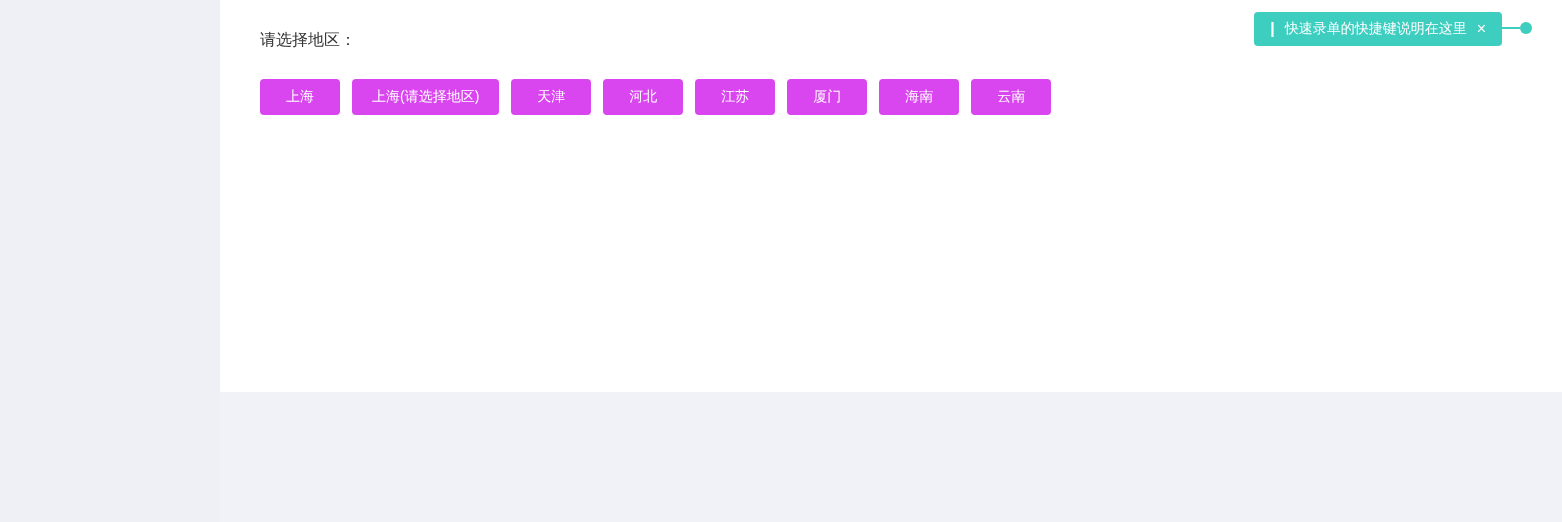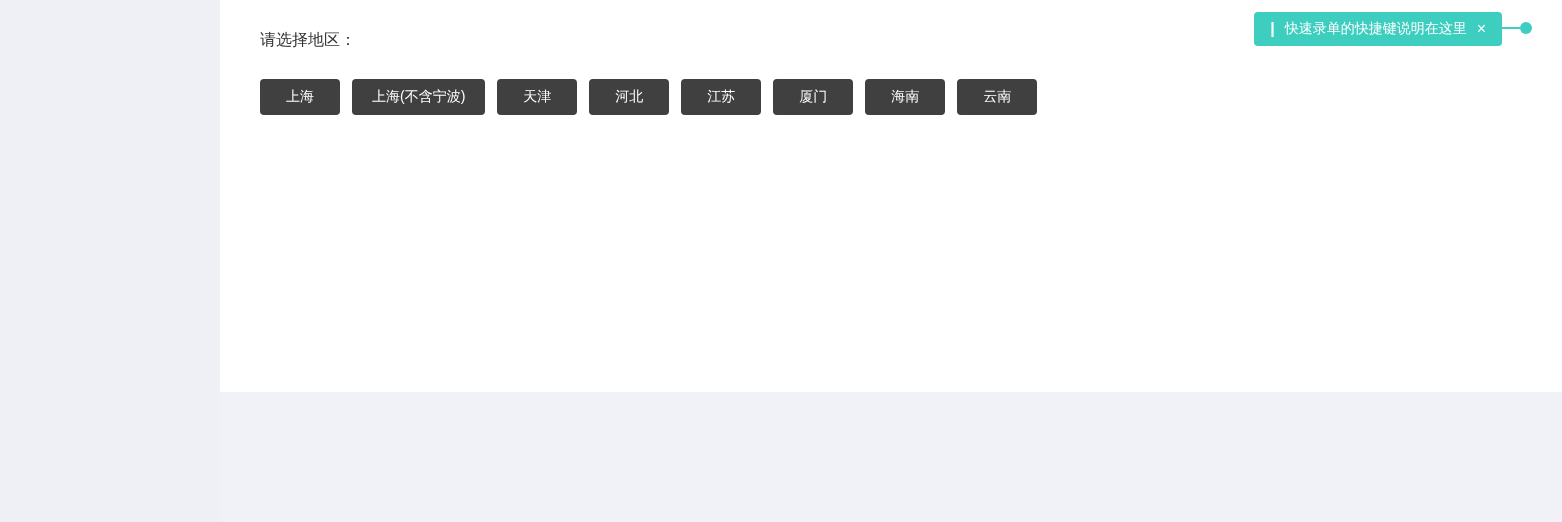--- a/index.html
+++ b/index.html
@@ -43,21 +43,21 @@
       font-weight: normal;
     }
 
     .region-grid {
       display: flex;
       flex-wrap: wrap;
       gap: 12px;
     }
 
     .region-btn {
-      background: #404040;
+      background: #d946ef;
       border: none;
       border-radius: 4px;
       padding: 0 20px;
       height: 36px;
       font-size: 14px;
       color: #ffffff;
       cursor: pointer;
       white-space: nowrap;
       min-width: 80px;
       display: flex;
@@ -121,21 +121,21 @@
 <body>
 
 <div class="sidebar"></div>
 
 <div class="main-content">
   <div class="page-title">请选择地区：</div>
 
   <div class="region-grid">
 
   <button class="region-btn">上海</button>
-      <button class="region-btn">上海(不含宁波)</button>
+      <button class="region-btn">上海(请选择地区)</button>
       <button class="region-btn">天津</button>
       <button class="region-btn">河北</button>
       <button class="region-btn">江苏</button>
       <button class="region-btn">厦门</button>
       <button class="region-btn">海南</button>
       <button class="region-btn">云南</button>
     </div>
 </div>
 
 <div class="tooltip-banner">

